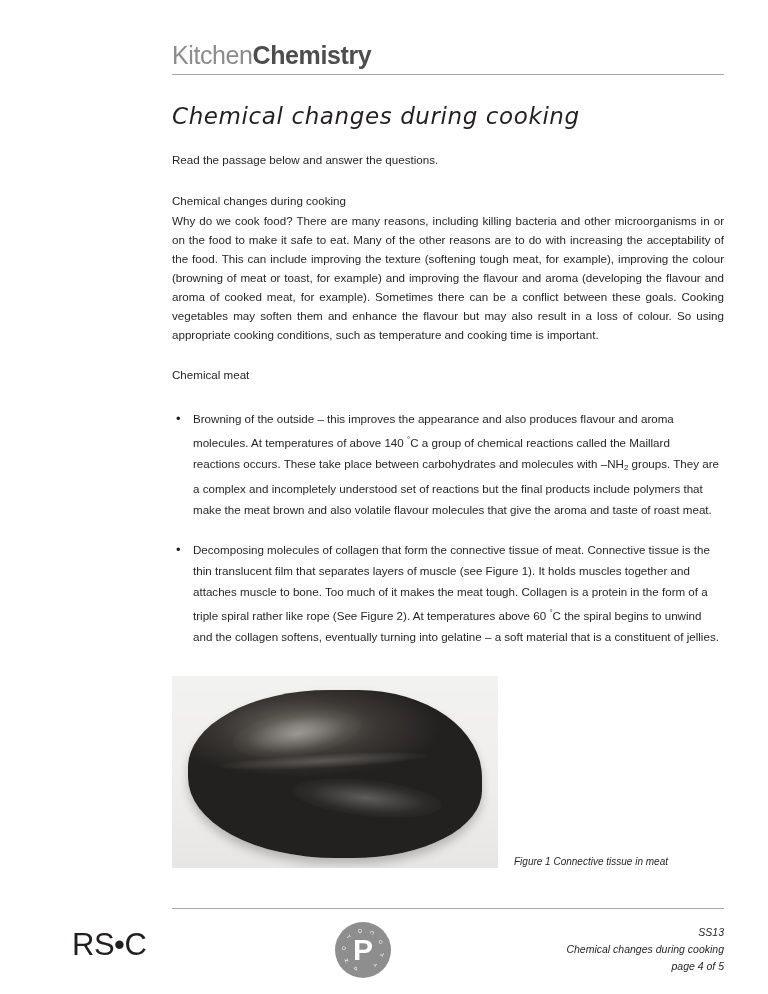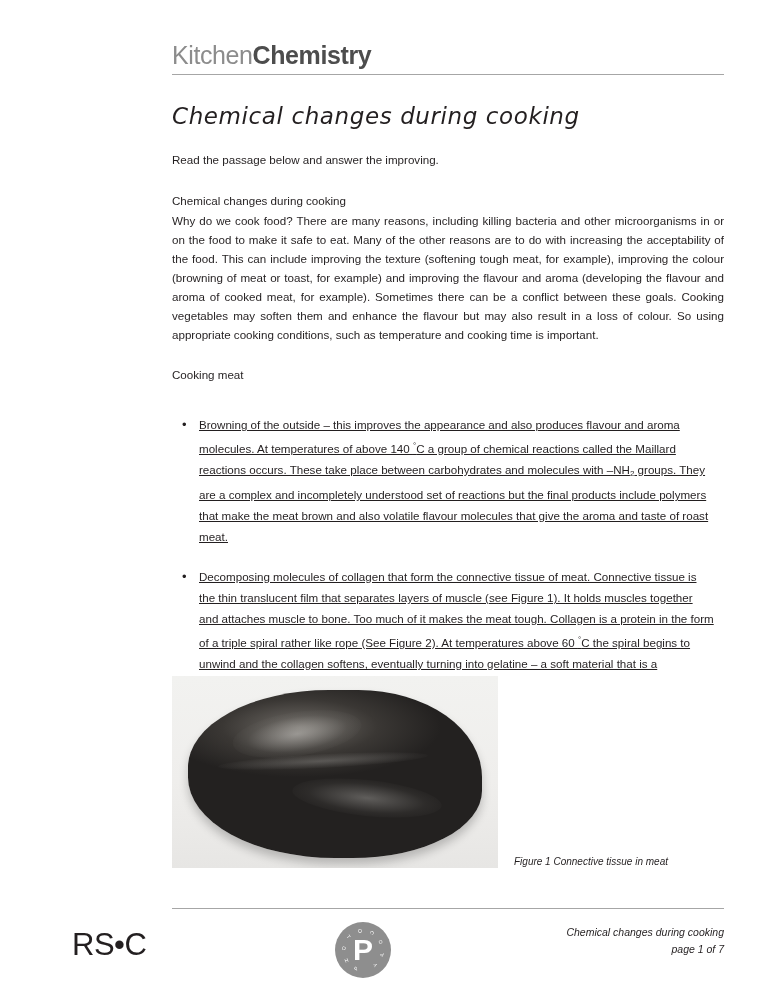--- a/index.html
+++ b/index.html
@@ -93,23 +93,22 @@
 
   b.bold { font-weight: normal; }
   sub { font-size: 8px; vertical-align: -2px; }
   .deg {
     font-size: 8px;
     vertical-align: 5px;
   }
 
   ul.bullets {
     list-style: none;
-    margin: 10px;
+    margin: 4px;
     padding: 0;
-    text-decoration: underline;
   }
   ul.bullets li {
     position: relative;
     padding-left: 17px;
     margin-bottom: 19px;
     line-height: 21px;
     text-align: left;
   }
   ul.bullets li:before {
     content: "\2022";
@@ -265,29 +264,29 @@
 
   <div class="masthead">
     <div class="masthead-title"><span>Kitchen</span><b>Chemistry</b></div>
   </div>
   <div class="masthead-rule"></div>
 
   <div class="doc-heading">Chemical changes during cooking</div>
 
   <div class="content">
 
-    <p class="instruction">Read the passage below and answer the improving.</p>
+    <p class="instruction">Read the passage below and answer the questions.</p>
 
     <p class="section-head">Chemical changes during cooking</p>
 
     <p class="para"><span>Why do we cook food? There are many reasons, including killing bacteria and other microorganisms in or on the food to make it safe to eat. Many of the other reasons are to do with increasing the </span><b class="bold">acceptability</b><span> of the food. This can include improving the texture (softening tough meat, for example), improving the colour (browning of meat or toast, for example) and improving the flavour and aroma (developing the flavour and aroma of cooked meat, for example). Sometimes there can be a conflict between these goals. Cooking vegetables may soften them and enhance the flavour but may also result in a loss of colour. So using appropriate cooking conditions, such as temperature and cooking time is important.</span></p>
 
     <div class="gap-lg"></div>
 
-    <p class="section-head">Cooking meat</p>
+    <p class="section-head">Chemical meat</p>
 
     <div class="gap-md"></div>
 
     <ul class="bullets">
       <li><span>Browning of the outside – this improves the appearance and also produces flavour and aroma molecules. At temperatures of above 140 </span><span class="deg">°</span><span>C a group of chemical reactions called the Maillard reactions occurs. These take place between carbohydrates and molecules with –NH</span><sub>2</sub><span> groups. They are a complex and incompletely understood set of reactions but the final products include polymers that make the meat brown and also volatile flavour molecules that give the aroma and taste of roast meat.</span></li>
       <li><span>Decomposing molecules of collagen that form the connective tissue of meat. Connective tissue is the thin translucent film that separates layers of muscle (see Figure 1). It holds muscles together and attaches muscle to bone. Too much of it makes the meat tough. Collagen is a protein in the form of a triple spiral rather like rope (See Figure 2). At temperatures above 60 </span><span class="deg">°</span><span>C the spiral begins to unwind and the collagen softens, eventually turning into gelatine – a soft material that is a constituent of jellies.</span></li>
     </ul>
 
   </div>
 
@@ -314,17 +313,18 @@
         <span style="transform: rotate(0deg) translate(0px, -21px) rotate(90deg);">O</span>
         <span style="transform: rotate(37.5deg) translate(0px, -21px) rotate(90deg);">C</span>
         <span style="transform: rotate(75deg) translate(0px, -21px) rotate(90deg);">O</span>
         <span style="transform: rotate(112.5deg) translate(0px, -21px) rotate(90deg);">P</span>
         <span style="transform: rotate(150deg) translate(0px, -21px) rotate(90deg);">Y</span>
       </div>
     <div class="big-p">P</div>
   </div>
 
   <div class="footer-right">
+    <div>SS13</div>
     <div>Chemical changes during cooking</div>
-    <div>page 1 of 7</div>
+    <div>page 4 of 5</div>
   </div>
 
 </div>
 
 </body></html>

